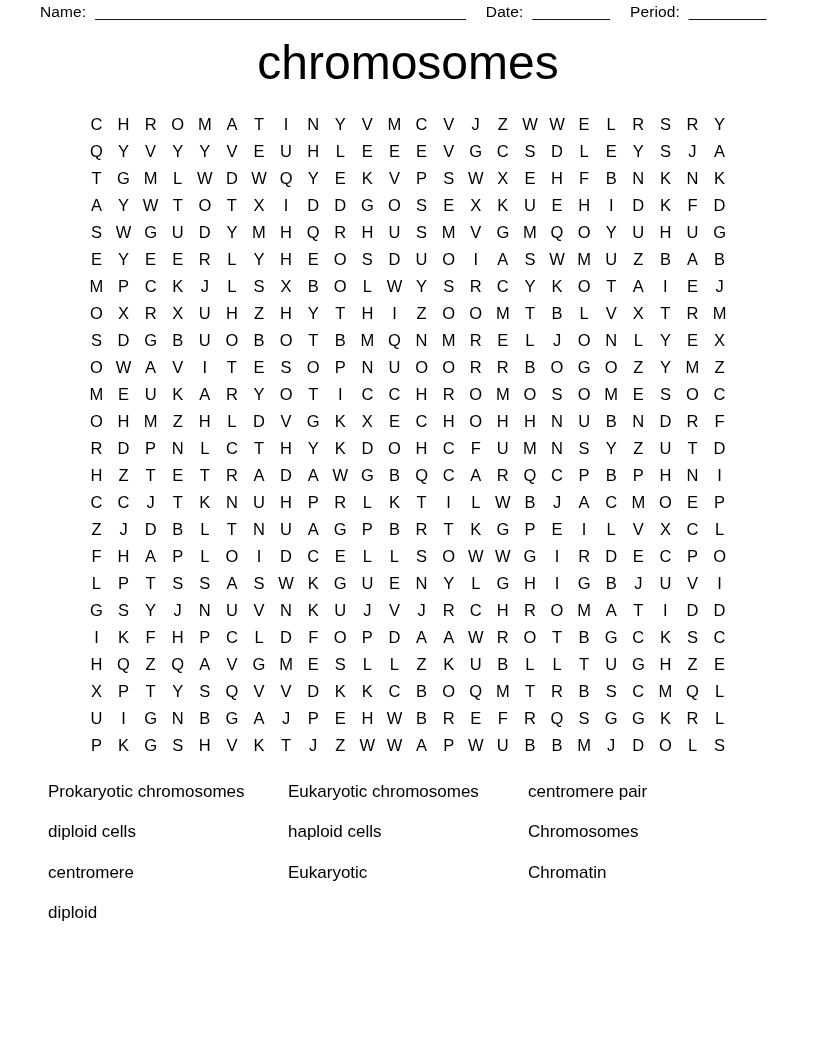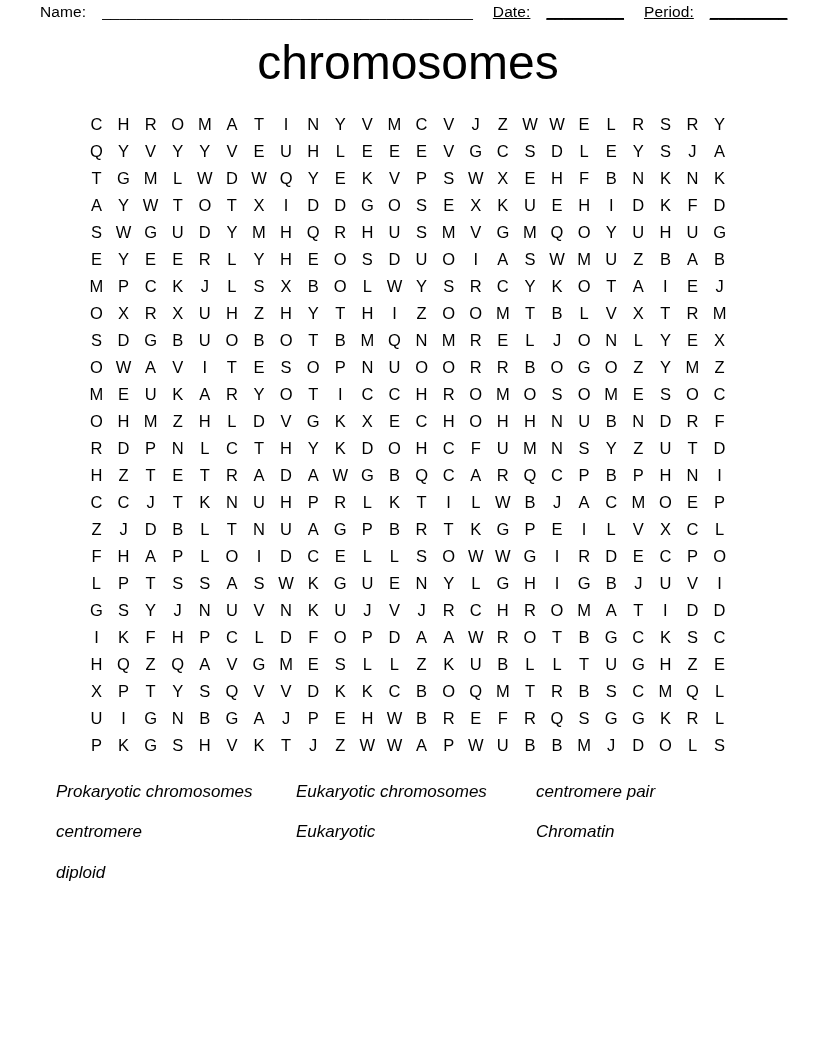--- a/index.html
+++ b/index.html
@@ -15,23 +15,23 @@
 
   
   .topline {
     position: absolute;
     left: 40px; top: 2px; width: 700px;
     display: flex; align-items: baseline;
     font-size: 15.5px; line-height: 20px;
     white-space: nowrap;
   }
   .hdr-group { display: inline-flex; align-items: flex-start; }
-  .hdr-group + .hdr-group { margin-left: 20px; text-decoration: underline; }
+  .hdr-group + .hdr-group { margin-left: 20px; }
   .hdr-label { letter-spacing: 0.1px; }
-  .blank-line { margin-left: 16px; letter-spacing: 0; }
+  .blank-line { margin-left: 9px; letter-spacing: 0; }
 
   
   .title {
     position: absolute;
     left: 0; top: 36px; width: 100%;
     text-align: center;
     font-size: 48px;
     font-weight: 400;
     line-height: 54px;
     letter-spacing: 0px;
@@ -48,23 +48,22 @@
   .grid-cell {
     width: 27.1px; height: 27px;
     display: flex; align-items: center; justify-content: center;
     font-size: 16.5px;
     font-weight: 400;
   }
 
   
   .words {
     position: absolute;
-    left: 56px; top: 781px; width: 740px;
+    left: 48px; top: 781px; width: 740px;
     font-size: 17px;
-    font-style: italic;
   }
   .word-row { display: flex; height: 40.4px; align-items: flex-start; }
   .word-item {
     width: 240px;
     flex: 0 0 240px;
     line-height: 21px;
     white-space: nowrap;
   }
 </style>
 </head>
@@ -716,20 +715,25 @@
       </div>
     </div>
 
   <div class="words">
       <div class="word-row">
         <span class="word-item">Prokaryotic chromosomes</span>
         <span class="word-item">Eukaryotic chromosomes</span>
         <span class="word-item">centromere pair</span>
       </div>
       <div class="word-row">
+        <span class="word-item">diploid cells</span>
+        <span class="word-item">haploid cells</span>
+        <span class="word-item">Chromosomes</span>
+      </div>
+      <div class="word-row">
         <span class="word-item">centromere</span>
         <span class="word-item">Eukaryotic</span>
         <span class="word-item">Chromatin</span>
       </div>
       <div class="word-row">
         <span class="word-item">diploid</span>
       </div>
     </div>
 
 </div>

